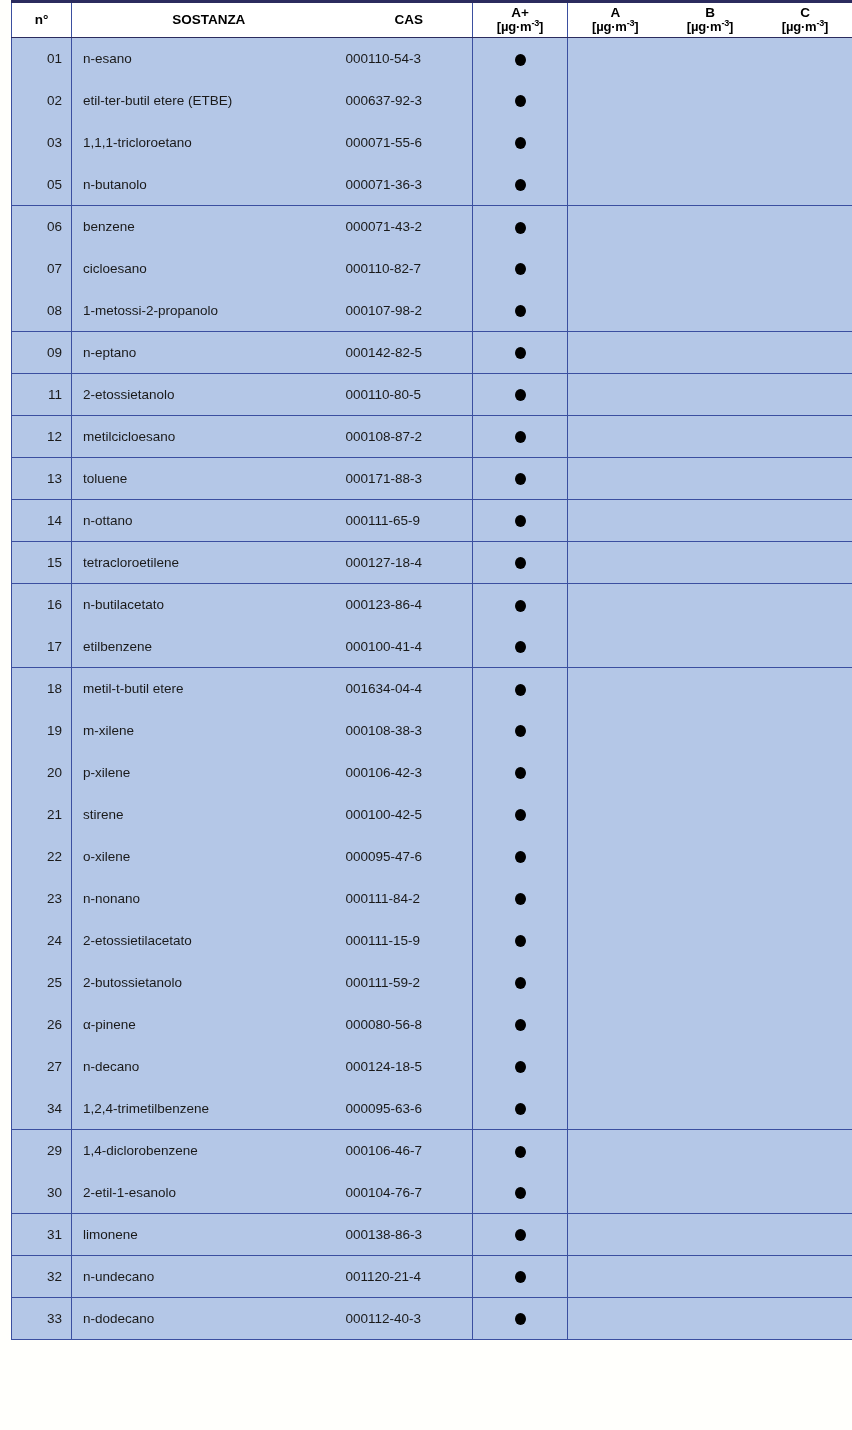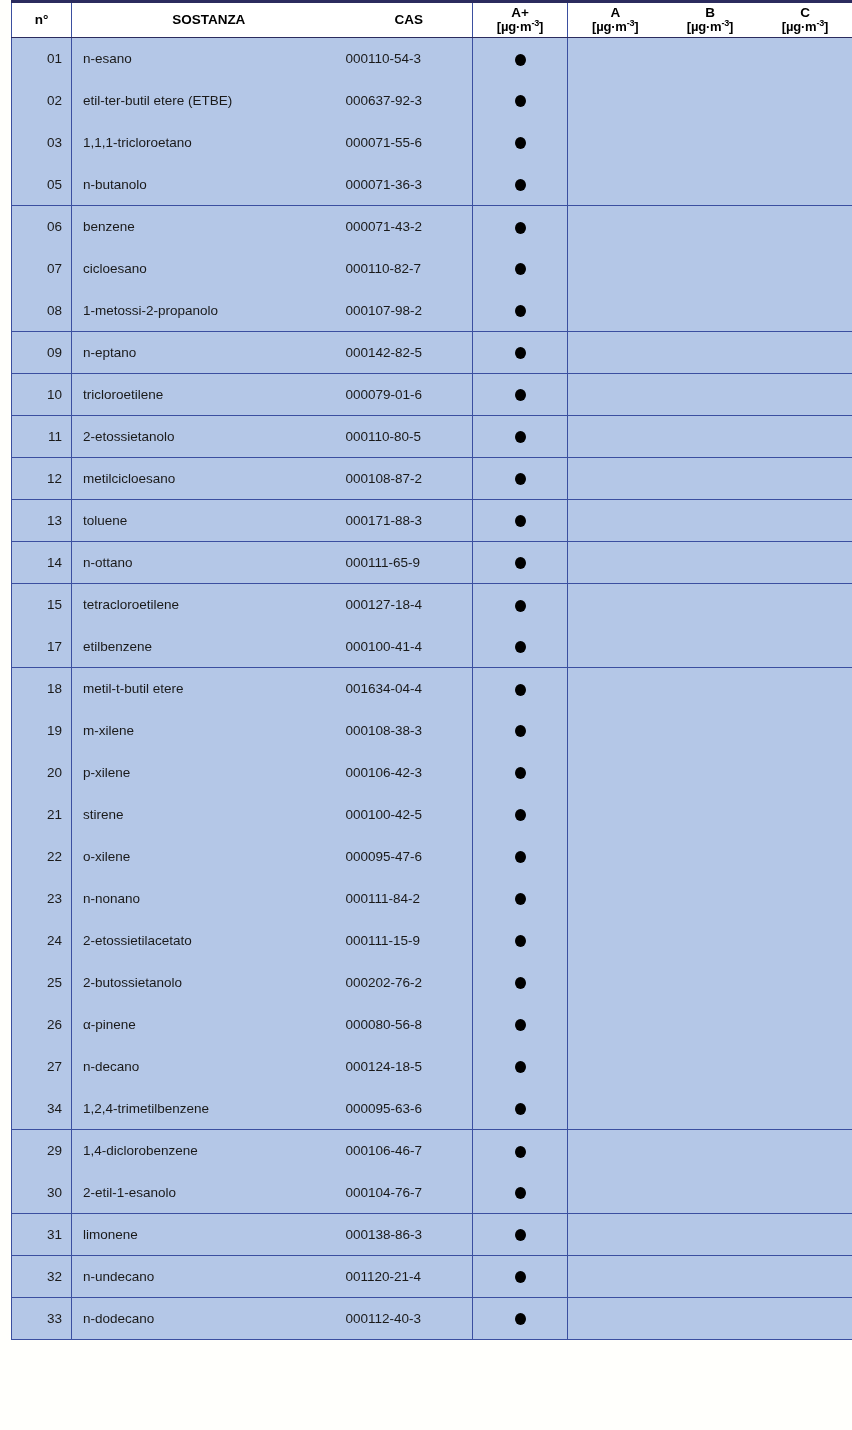--- a/index.html
+++ b/index.html
@@ -205,29 +205,20 @@
         <tr class="group-start">
           <td class="c-num">09</td>
           <td class="c-sost">n-eptano</td>
           <td class="c-cas">000142-82-5</td>
           <td class="c-aplus"><span class="dot"></span></td>
           <td class="c-a"></td>
           <td class="c-b"></td>
           <td class="c-c"></td>
         </tr>
         <tr class="group-start">
-          <td class="c-num">10</td>
-          <td class="c-sost">tricloroetilene</td>
-          <td class="c-cas">000079-01-6</td>
-          <td class="c-aplus"><span class="dot"></span></td>
-          <td class="c-a"></td>
-          <td class="c-b"></td>
-          <td class="c-c"></td>
-        </tr>
-        <tr class="group-start">
           <td class="c-num">11</td>
           <td class="c-sost">2-etossietanolo</td>
           <td class="c-cas">000110-80-5</td>
           <td class="c-aplus"><span class="dot"></span></td>
           <td class="c-a"></td>
           <td class="c-b"></td>
           <td class="c-c"></td>
         </tr>
         <tr class="group-start">
           <td class="c-num">12</td>
@@ -258,20 +249,29 @@
         </tr>
         <tr class="group-start">
           <td class="c-num">15</td>
           <td class="c-sost">tetracloroetilene</td>
           <td class="c-cas">000127-18-4</td>
           <td class="c-aplus"><span class="dot"></span></td>
           <td class="c-a"></td>
           <td class="c-b"></td>
           <td class="c-c"></td>
         </tr>
+        <tr class="group-start">
+          <td class="c-num">16</td>
+          <td class="c-sost">n-butilacetato</td>
+          <td class="c-cas">000123-86-4</td>
+          <td class="c-aplus"><span class="dot"></span></td>
+          <td class="c-a"></td>
+          <td class="c-b"></td>
+          <td class="c-c"></td>
+        </tr>
         <tr>
           <td class="c-num">17</td>
           <td class="c-sost">etilbenzene</td>
           <td class="c-cas">000100-41-4</td>
           <td class="c-aplus"><span class="dot"></span></td>
           <td class="c-a"></td>
           <td class="c-b"></td>
           <td class="c-c"></td>
         </tr>
         <tr class="group-start">
@@ -333,21 +333,21 @@
           <td class="c-sost">2-etossietilacetato</td>
           <td class="c-cas">000111-15-9</td>
           <td class="c-aplus"><span class="dot"></span></td>
           <td class="c-a"></td>
           <td class="c-b"></td>
           <td class="c-c"></td>
         </tr>
         <tr>
           <td class="c-num">25</td>
           <td class="c-sost">2-butossietanolo</td>
-          <td class="c-cas">000202-76-2</td>
+          <td class="c-cas">000111-59-2</td>
           <td class="c-aplus"><span class="dot"></span></td>
           <td class="c-a"></td>
           <td class="c-b"></td>
           <td class="c-c"></td>
         </tr>
         <tr>
           <td class="c-num">26</td>
           <td class="c-sost">α-pinene</td>
           <td class="c-cas">000080-56-8</td>
           <td class="c-aplus"><span class="dot"></span></td>

